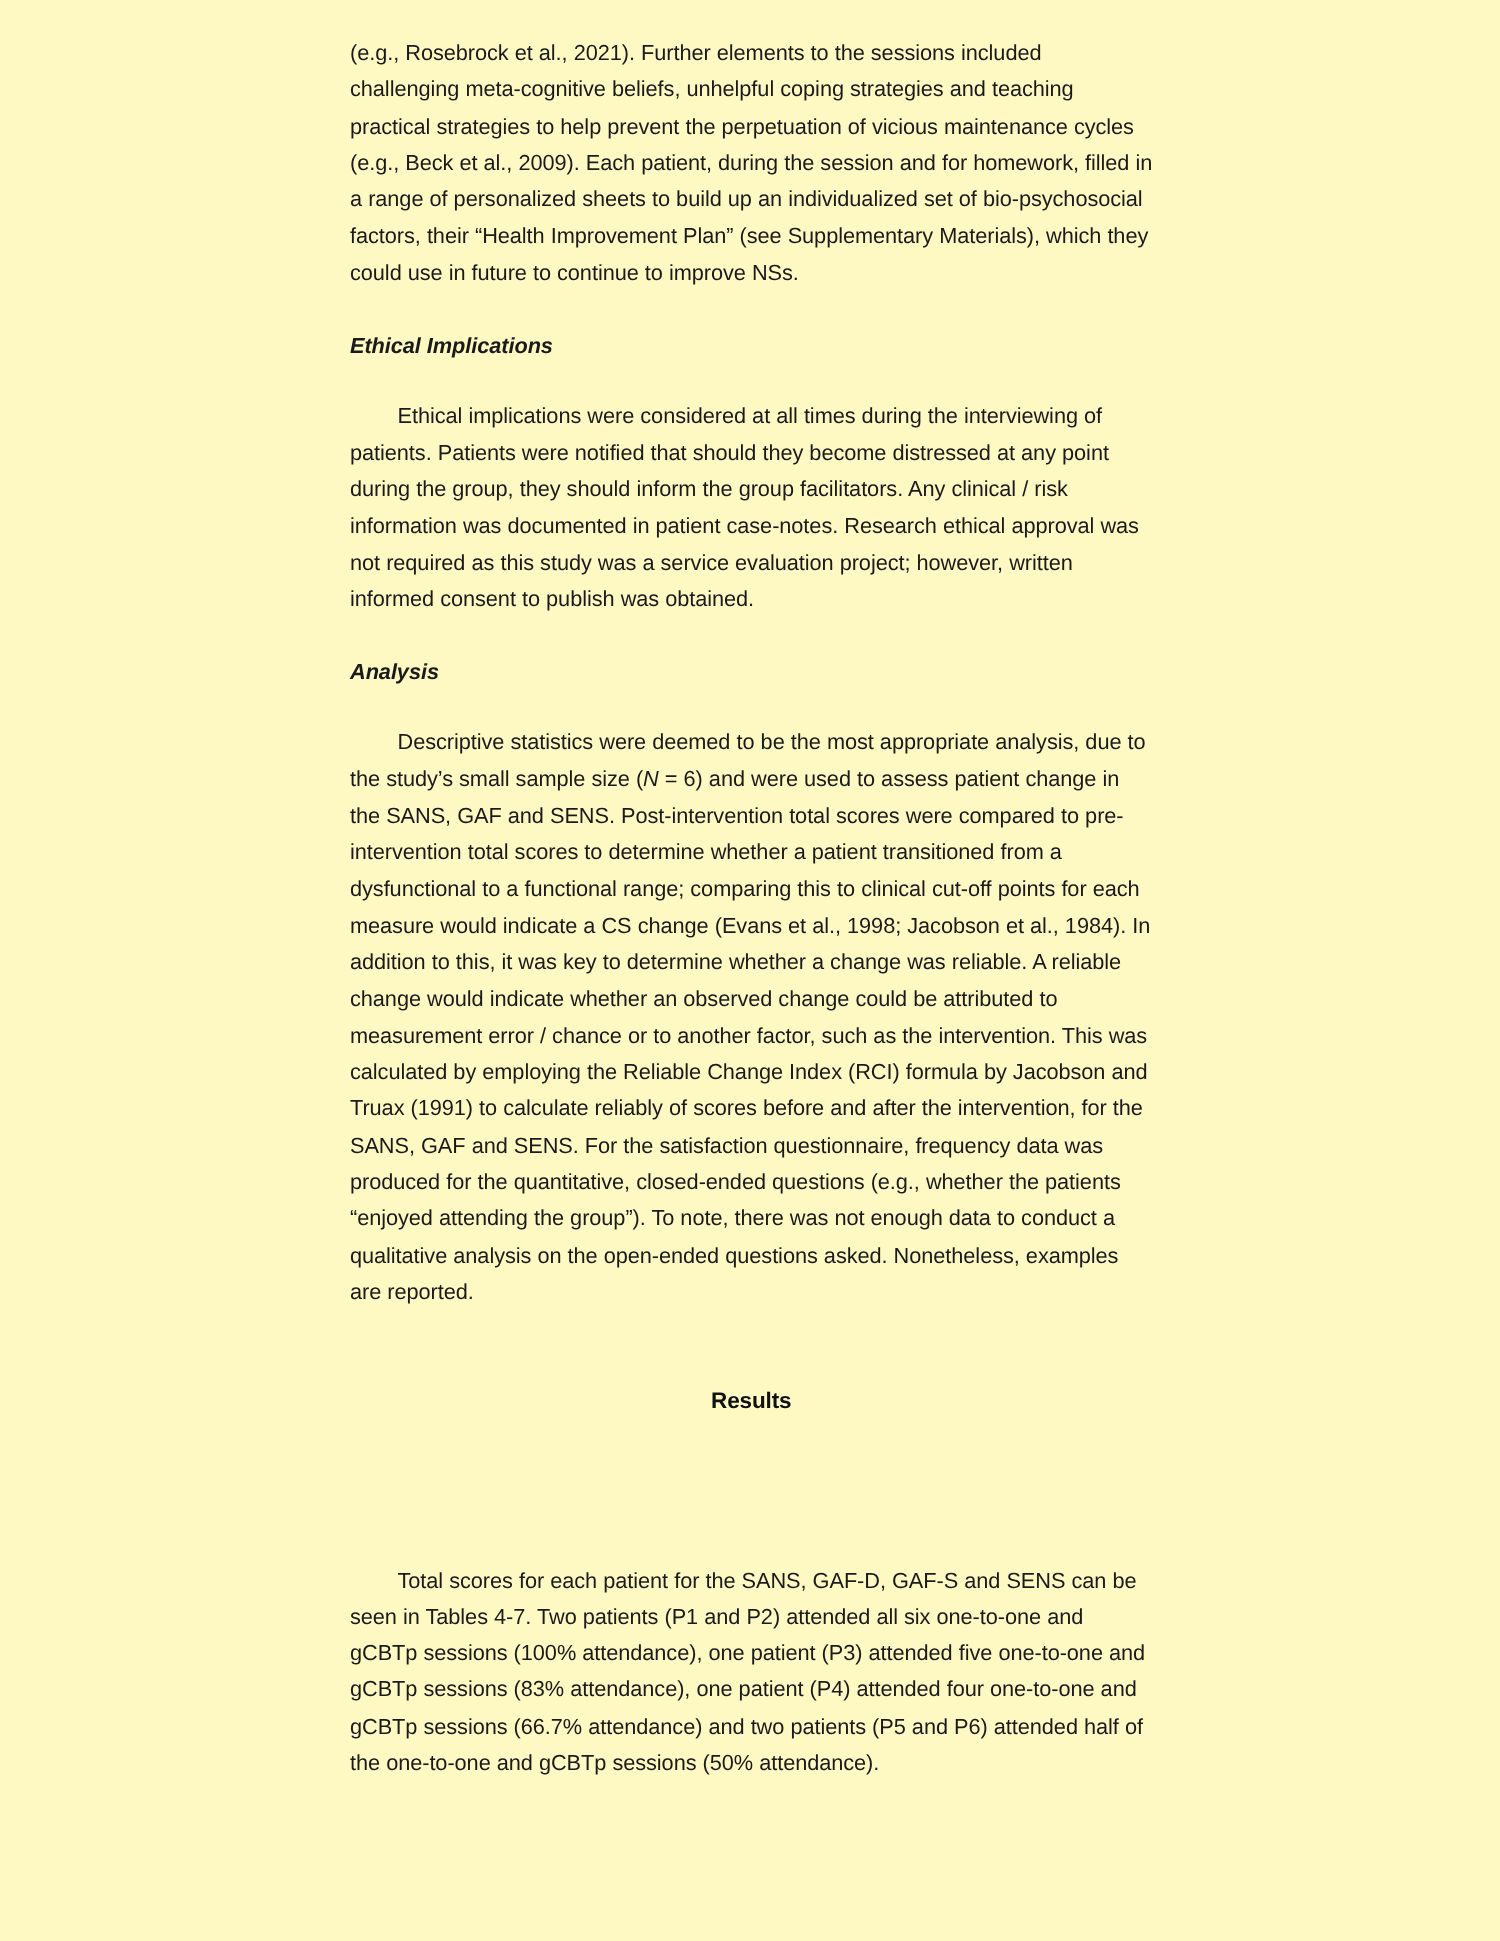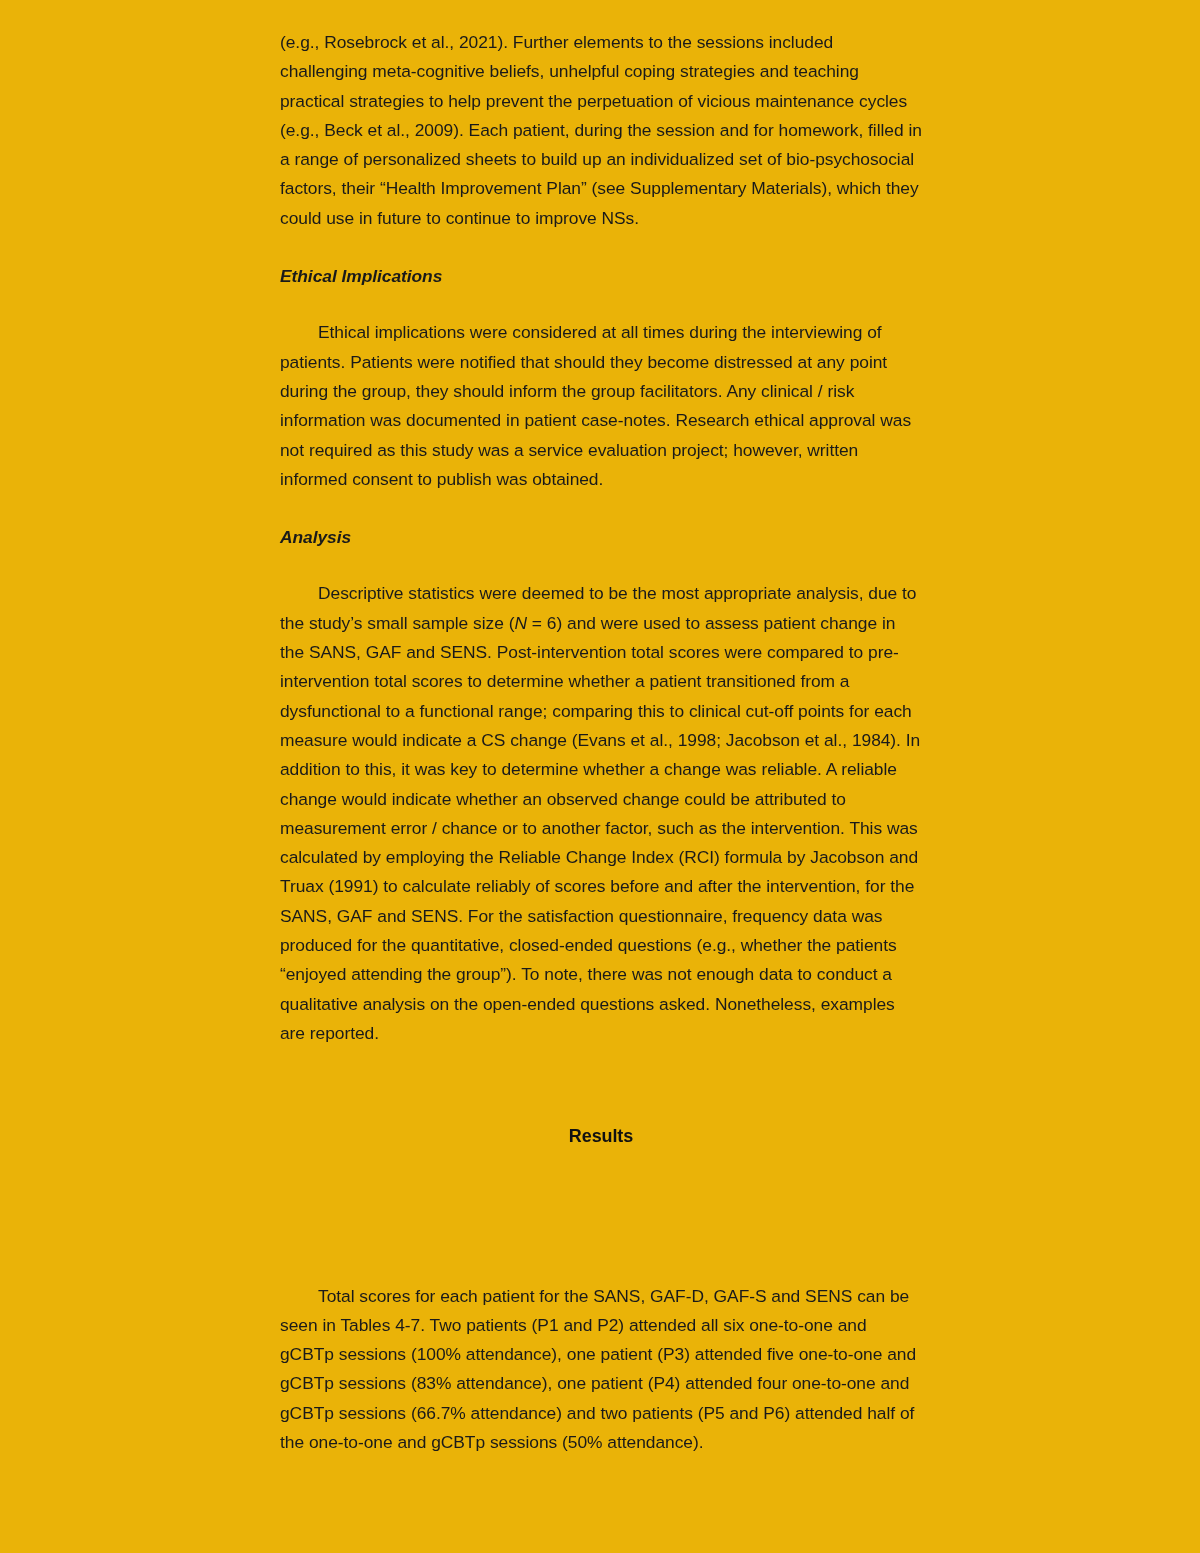--- a/index.html
+++ b/index.html
@@ -15,21 +15,21 @@
     color: #1a1a1a;
     -webkit-font-smoothing: antialiased;
   }
 
   .page {
     position: absolute;
     left: 0;
     top: 0;
     width: 1200px;
     height: 1553px;
-    background: #eab308;
+    background: #fef9c3;
     overflow: hidden;
   }
 
   .column {
     position: absolute;
     left: 280px;
     top: 28px;
     width: 642px;
   }
 
@@ -52,21 +52,21 @@
     margin: 0;
     font-size: 17.4px;
     line-height: 29.3px;
     font-style: italic;
     font-weight: bold;
     color: #1a1a1a;
     letter-spacing: -0.05px;
   }
 
   .major-head {
-    margin: 16px;
+    margin: 0;
     font-size: 18px;
     line-height: 29.3px;
     font-weight: bold;
     text-align: center;
     color: #111111;
     letter-spacing: -0.1px;
   }
   .gap-head   { height: 29px; }
   .gap-results-top    { height: 58px; }
   .gap-results-bottom { height: 58px; }

